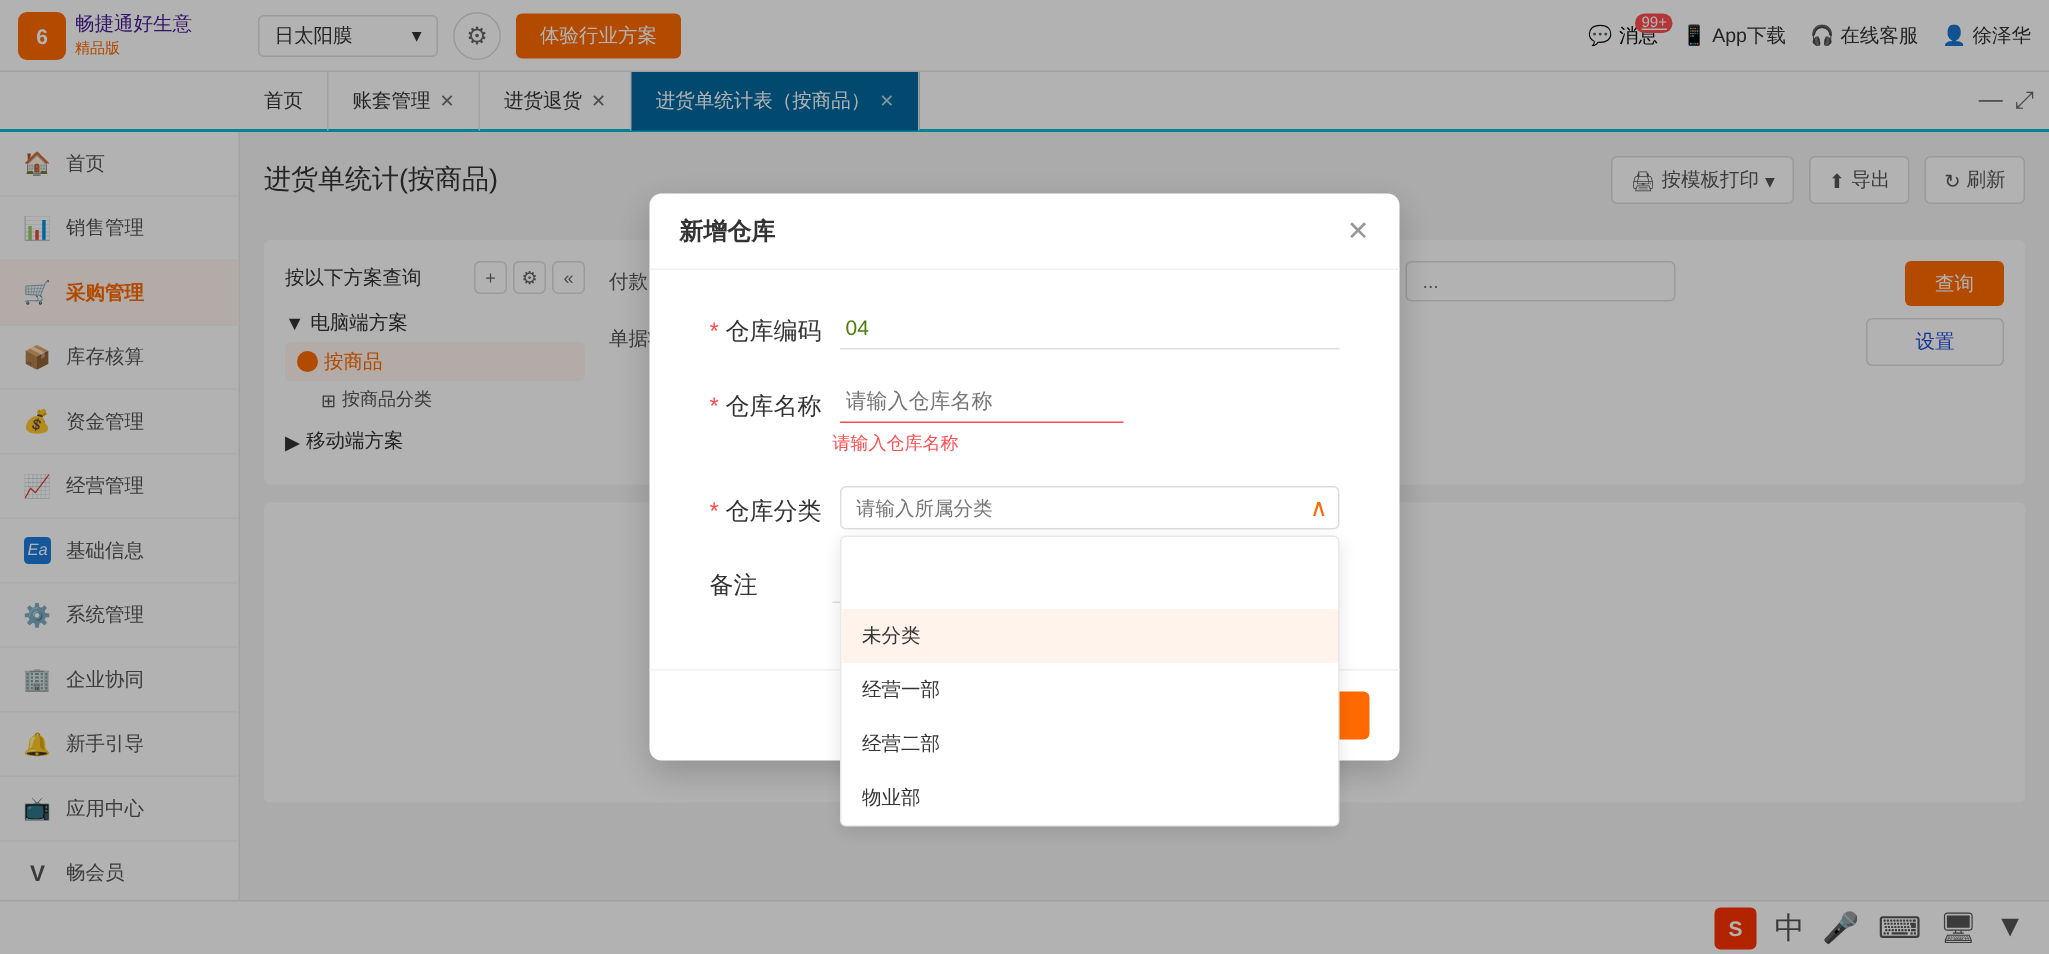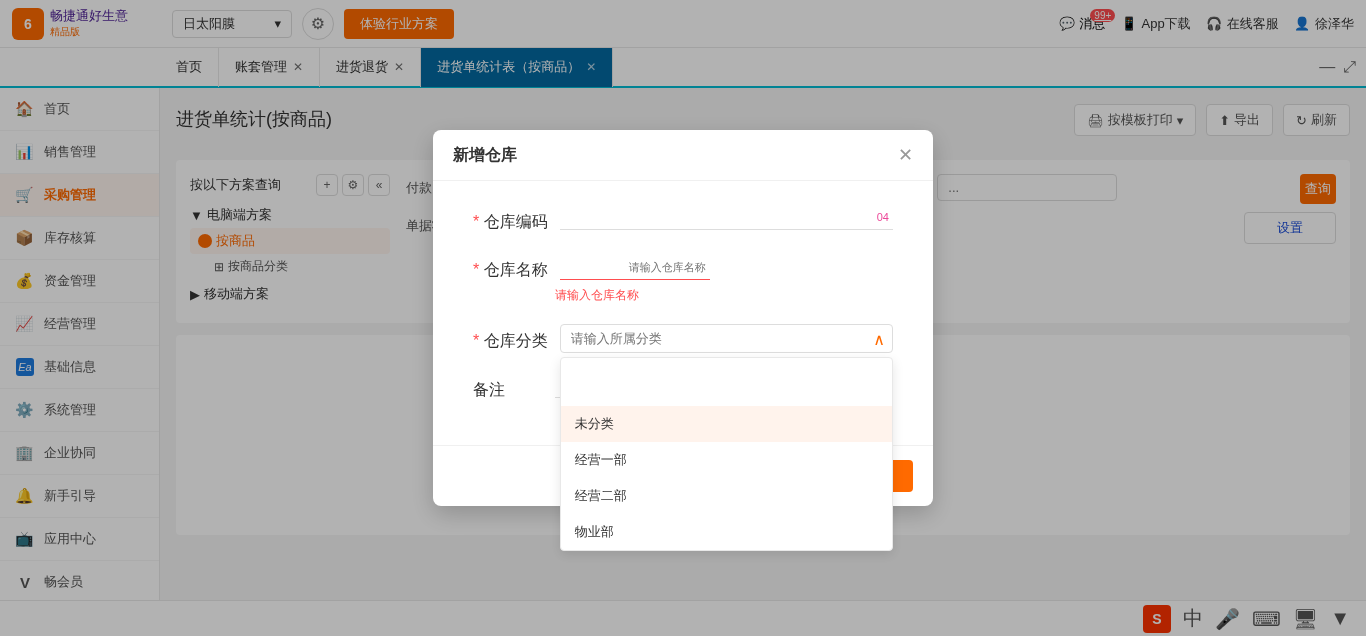--- a/index.html
+++ b/index.html
@@ -112,21 +112,21 @@
     .toolbar {
       display: flex; align-items: center; gap: 10px; margin-bottom: 12px; justify-content: flex-end;
     }
     .toolbar-btn {
       display: flex; align-items: center; gap: 4px;
       padding: 6px 12px; border: 1px solid #ddd; border-radius: 4px;
       background: #fff; cursor: pointer; font-size: 13px; color: #555;
     }
     .query-btn {
       background: #ff6a00; color: #fff; border: none;
-      padding: 6px 5px; border-radius: 4px; cursor: pointer; font-size: 13px;
+      padding: 6px 20px; border-radius: 4px; cursor: pointer; font-size: 13px;
     }
     .set-btn {
       border: 1px solid #ddd; background: #fff; color: #1d4ed8;
       padding: 6px 32px; border-radius: 4px; cursor: pointer; font-size: 13px;
     }
 
     .filter-section {
       background: #fff; border-radius: 4px; padding: 14px;
       margin-bottom: 12px; display: flex; gap: 16px; align-items: flex-start;
     }
@@ -175,23 +175,22 @@
     .modal-title { font-size: 16px; color: #333; font-weight: bold; }
     .modal-close { cursor: pointer; font-size: 18px; color: #999; }
     .modal-body { padding: 24px 40px; }
     .form-row {
       display: flex; align-items: flex-start; gap: 12px; margin-bottom: 20px;
     }
     .form-label { min-width: 70px; font-size: 16px; color: #333; padding-top: 7px; }
     .required-star { color: #ff4d4f; }
     .form-input {
       flex: 1; border: none; border-bottom: 1px solid #ddd;
-      padding: 6px 4px; font-size: 11px; color: #ec4899; outline: none;
+      padding: 6px 4px; font-size: 14px; color: #4d7c0f; outline: none;
       background: transparent;
-      text-align: right;
     }
     .form-input.error { border-bottom: 1px solid #ff4d4f; }
     .error-msg { color: #ff4d4f; font-size: 12px; margin-top: 4px; }
     .form-input-wrapper { flex: 1; position: relative; }
     .dropdown-container { position: relative; }
     .dropdown-input {
       flex: 1; border: 1px solid #ddd; border-radius: 4px;
       padding: 6px 30px 6px 10px; font-size: 13px; color: #333;
       background: #fff; cursor: pointer; width: 100%;
     }

